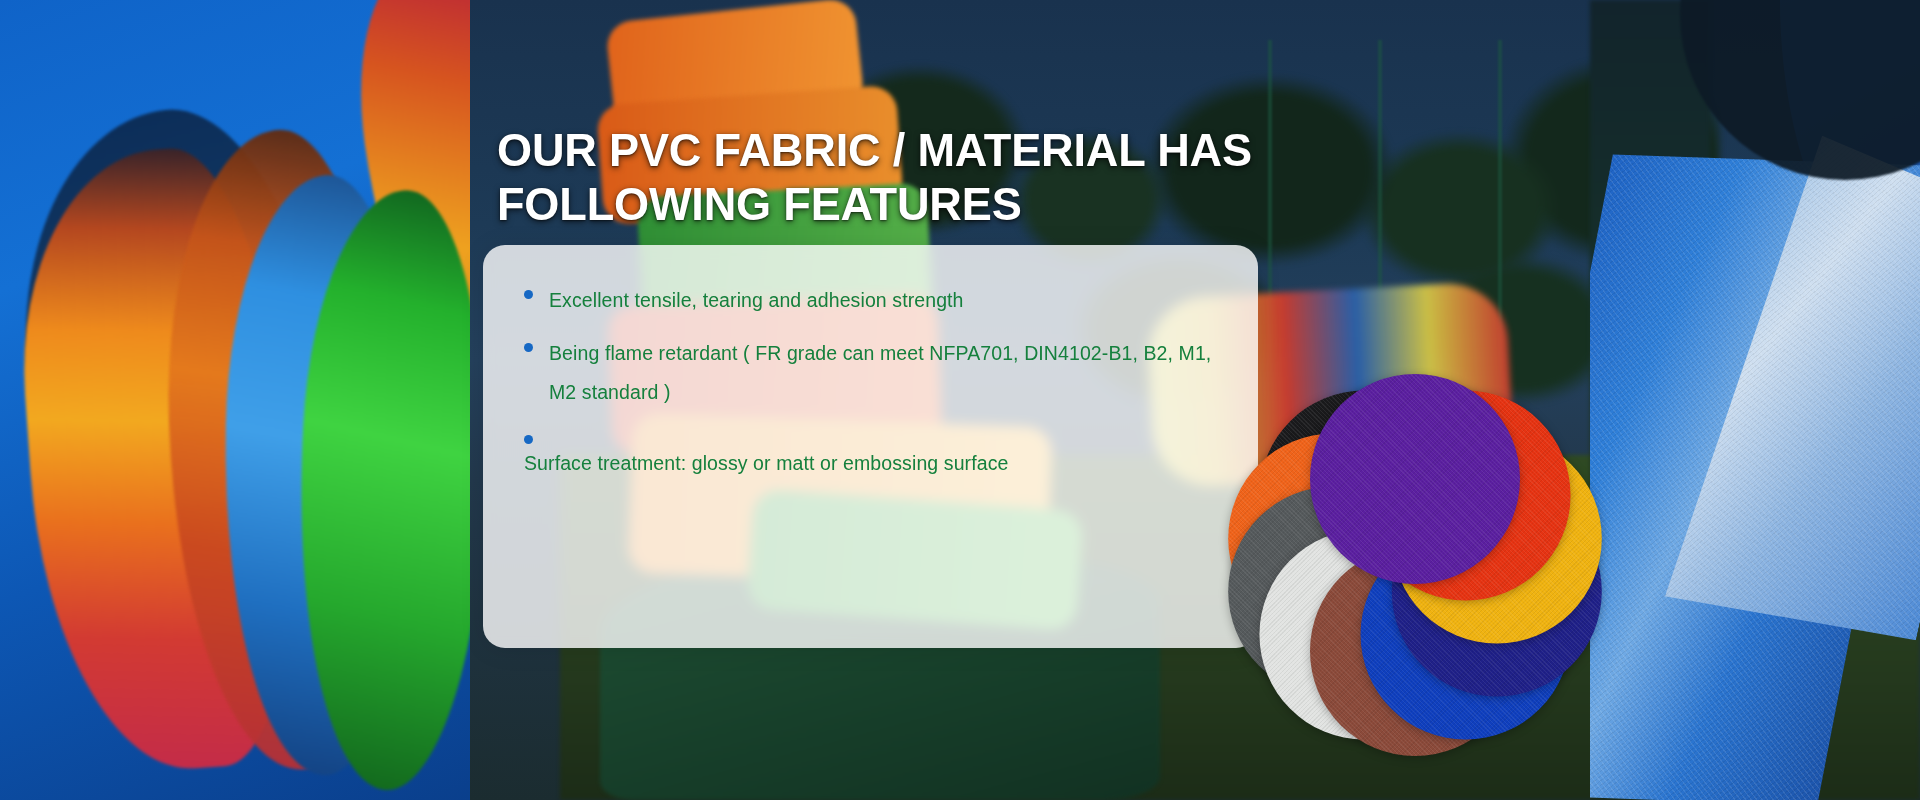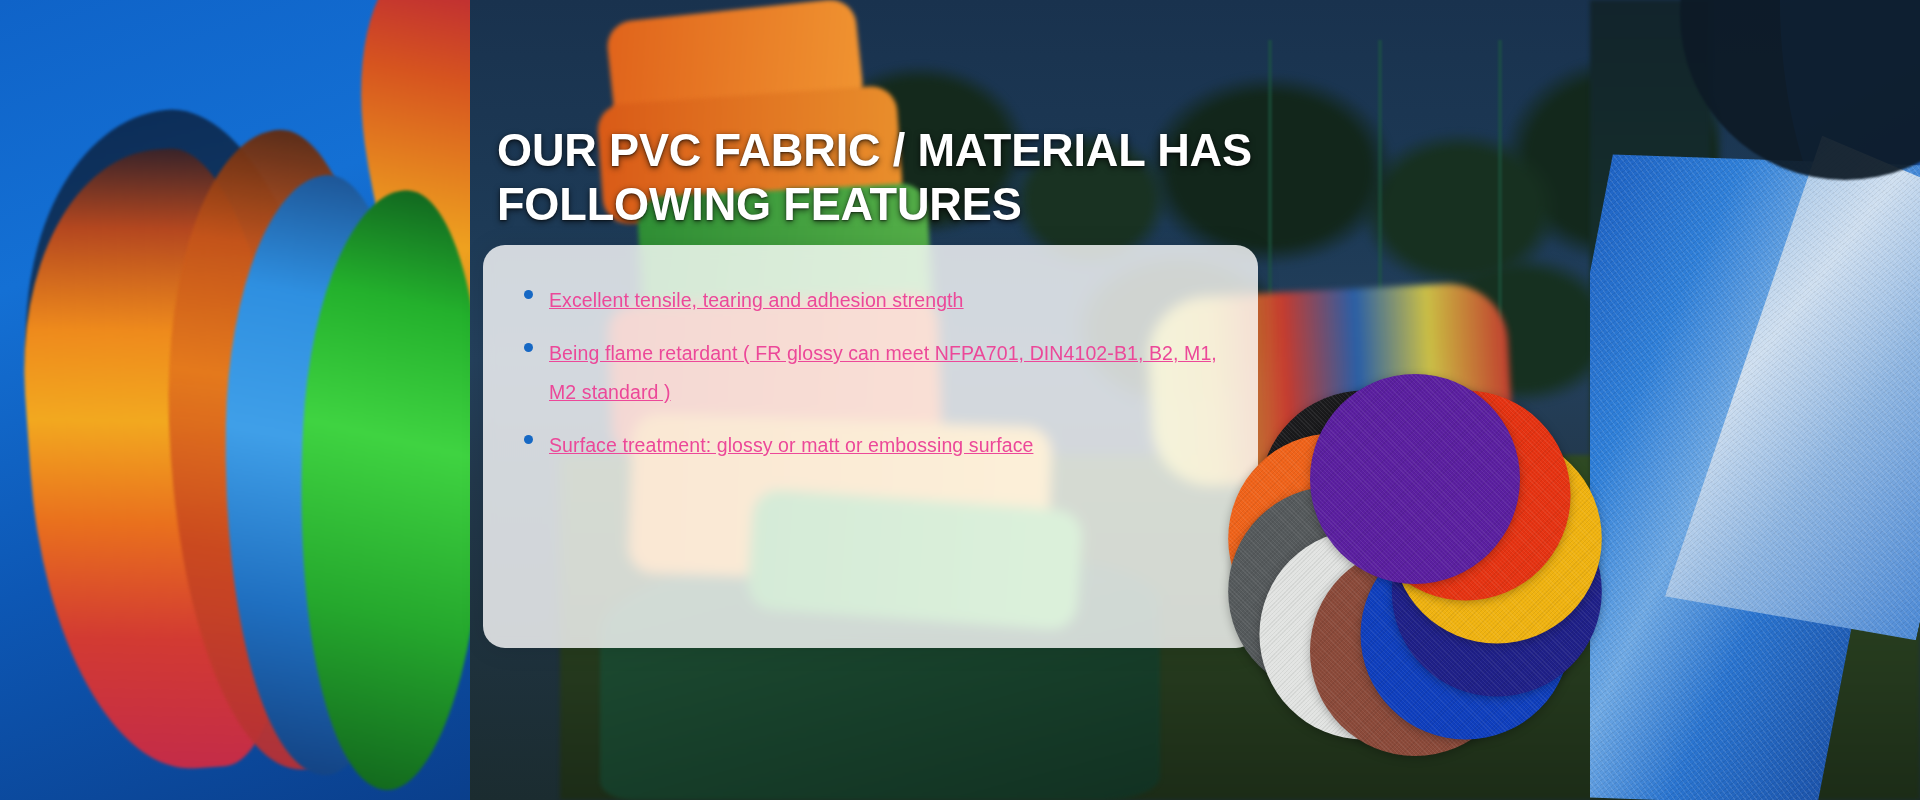--- a/index.html
+++ b/index.html
@@ -154,27 +154,27 @@
     background:rgba(255,255,255,.80);
     border-radius:22px;
     backdrop-filter:blur(6px);
     box-shadow:0 2px 24px rgba(0,0,0,.10);
   }
   .card-list{
     position:absolute;left:41px;top:36px;right:30px;
     margin:0;padding:0;list-style:none;
   }
   .bullet-row{display:flex;align-items:flex-start;margin-bottom:14px;}
-  .bullet-row:last-child{margin-bottom:0;}
+  .bullet-row:last-child{margin-bottom:0;flex-direction:column;}
   .dot{
     flex:0 0 auto;width:9px;height:9px;border-radius:50%;
     background:#1668c4;margin:9px 16px 0 0;
   }
   .bullet-text{
-    color:#ec4899;font-size:19.5px;line-height:39px;letter-spacing:.1px;text-decoration:underline;
+    color:#15803d;font-size:19.5px;line-height:39px;letter-spacing:.1px;
   }
 
   
   .headline{
     position:absolute;left:497px;top:92px;width:900px;
     color:#ffffff;font-size:47px;font-weight:700;line-height:54px;
     letter-spacing:-.2px;
     text-shadow:0 2px 7px rgba(0,0,0,.62), 0 1px 2px rgba(0,0,0,.5);
     transform:scaleX(.96);transform-origin:left center;
   }
@@ -240,21 +240,21 @@
   <h1 class="headline">OUR PVC FABRIC / MATERIAL HAS FOLLOWING FEATURES</h1>
 
   <div class="card">
     <ul class="card-list">
       <li class="bullet-row">
         <span class="dot"></span>
         <span class="bullet-text">Excellent tensile, tearing and adhesion strength</span>
       </li>
       <li class="bullet-row">
         <span class="dot"></span>
-        <span class="bullet-text">Being flame retardant ( FR glossy can meet NFPA701, DIN4102-B1, B2, M1, M2 standard )</span>
+        <span class="bullet-text">Being flame retardant ( FR grade can meet NFPA701, DIN4102-B1, B2, M1, M2 standard )</span>
       </li>
       <li class="bullet-row">
         <span class="dot"></span>
         <span class="bullet-text">Surface treatment: glossy or matt or embossing surface</span>
       </li>
     </ul>
   </div>
 
   <div class="pinwheel" id="pinwheel">
       <div class="disc" style="background: rgb(91, 31, 160); transform: translate(-105px, -191px); z-index: 20;"></div>

